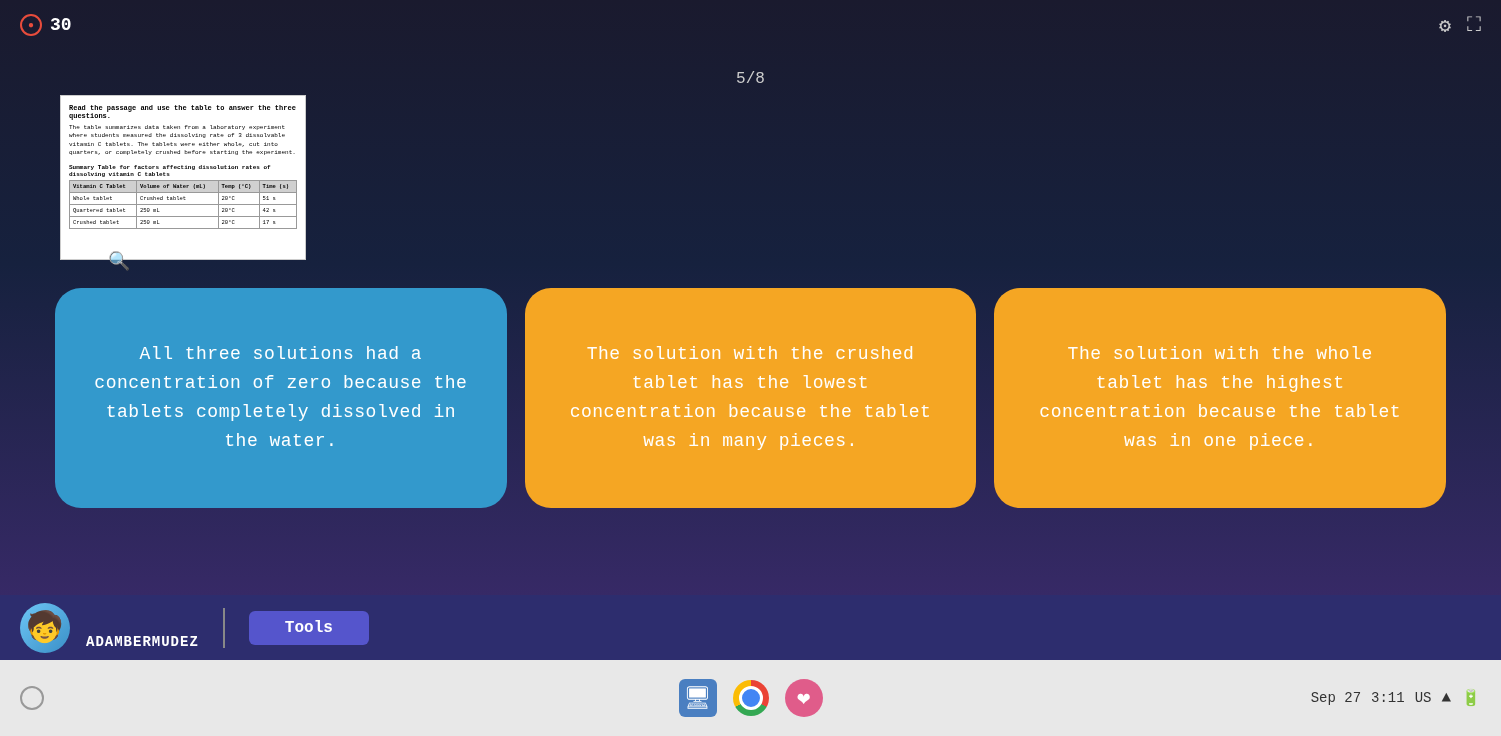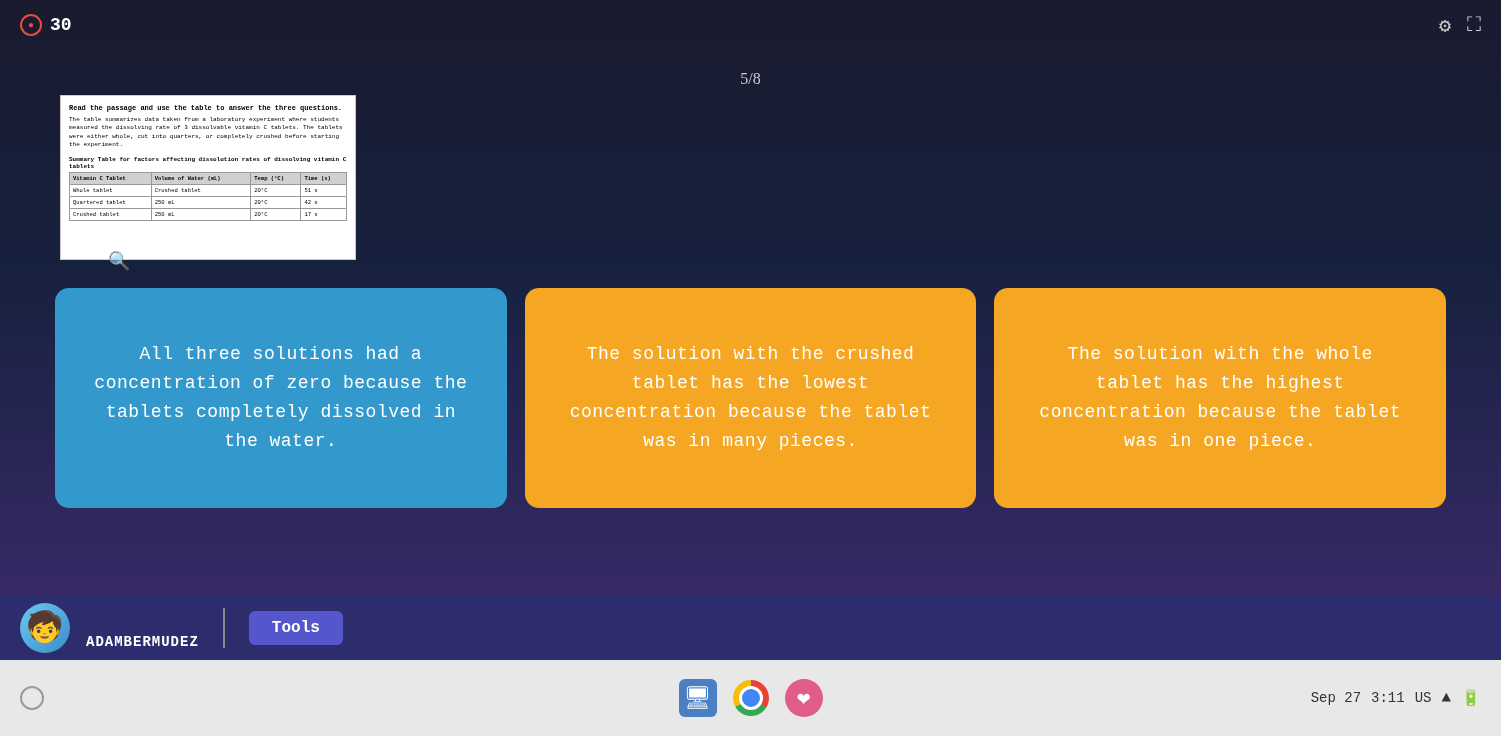--- a/index.html
+++ b/index.html
@@ -69,29 +69,28 @@
     }
 
     
     .page-indicator {
       position: absolute;
       top: 70px;
       left: 50%;
       transform: translateX(-50%);
       color: #ccc;
       font-size: 16px;
-      font-family: Liberation Serif, serif;
     }
 
     
     .passage-thumbnail {
       position: absolute;
       top: 95px;
       left: 60px;
-      width: 296px;
+      width: 246px;
       height: 165px;
       background: #fff;
       border: 1px solid #ccc;
       padding: 8px;
       font-size: 6.5px;
       color: #000;
       cursor: pointer;
     }
 
     .passage-thumbnail .title {
@@ -167,21 +166,21 @@
       position: absolute;
       top: 288px;
       left: 55px;
       right: 55px;
       display: flex;
       gap: 18px;
     }
 
     .answer-card {
       flex: 1;
-      border-radius: 14px;
+      border-radius: 26px;
       padding: 28px 34px;
       display: flex;
       align-items: center;
       justify-content: center;
       text-align: center;
       cursor: pointer;
       min-height: 220px;
     }
 
     .answer-card .card-text {
@@ -259,21 +258,21 @@
       height: 40px;
       background: #888;
       margin: 0 8px;
     }
 
     .tools-btn {
       background: #5555cc;
       color: #fff;
       border: none;
       border-radius: 6px;
-      padding: 8px 23px;
+      padding: 8px 36px;
       font-size: 16px;
       font-weight: bold;
       cursor: pointer;
       font-family: inherit;
     }
 
     
     .taskbar {
       width: 1501px;
       height: 76px;

